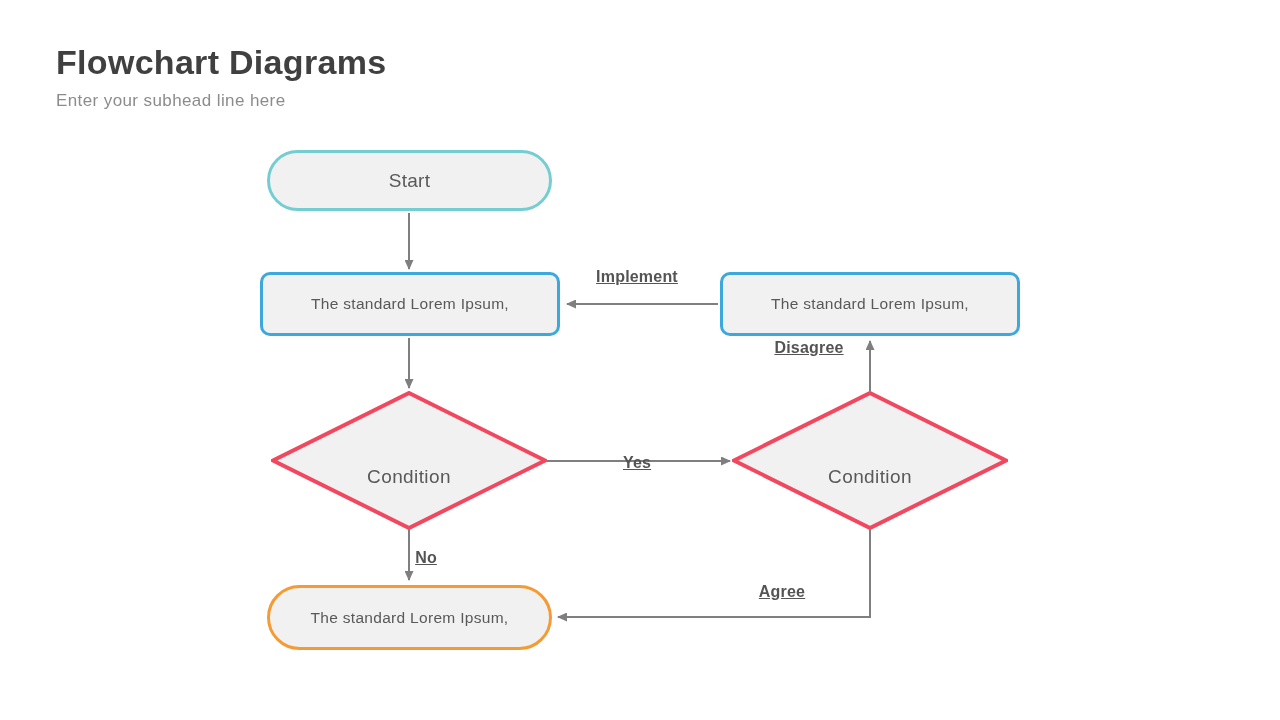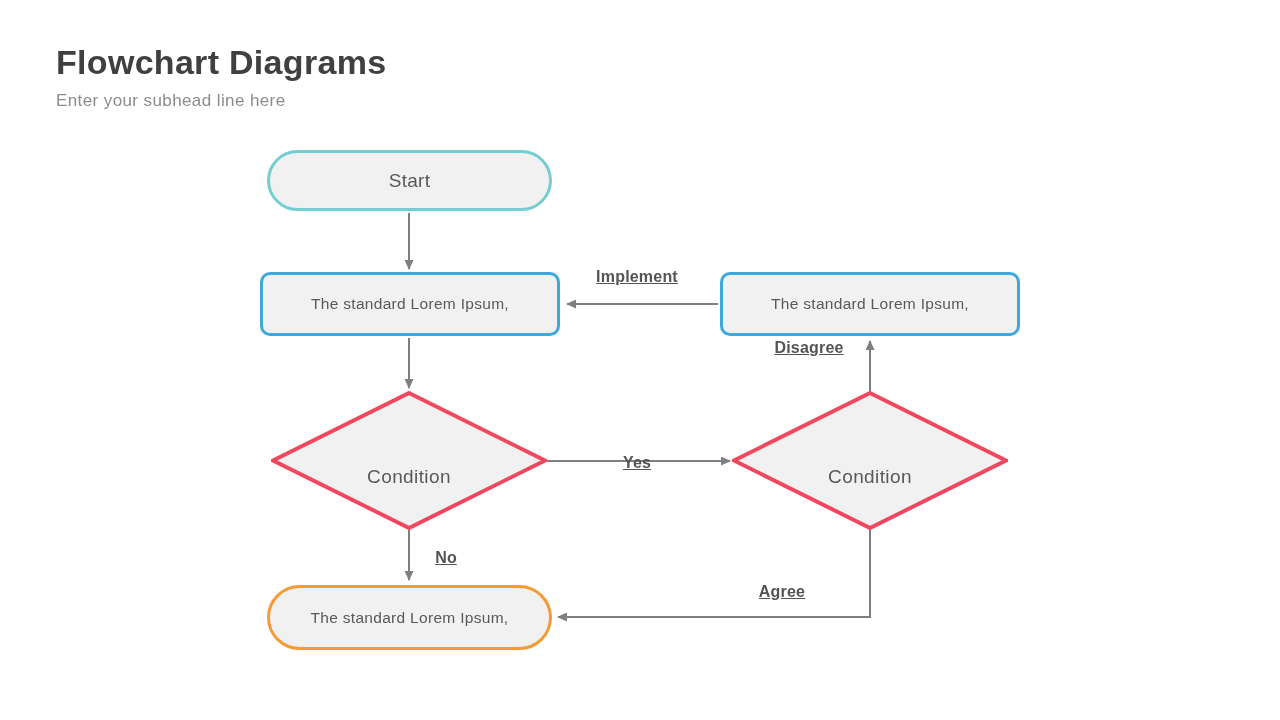--- a/index.html
+++ b/index.html
@@ -102,16 +102,16 @@
     <div class="diamond-label">Condition</div>
   </div>
 
   <div class="node pill node-terminal">
     <span>The standard Lorem Ipsum,</span>
   </div>
 
   <div class="edge-label" style="left:637px; top:277px;">Implement</div>
   <div class="edge-label" style="left:637px; top:435px;margin-top:28px;">Yes</div>
   <div class="edge-label" style="left:809px; top:348px;">Disagree</div>
-  <div class="edge-label" style="left:446px; top:558px;">No</div>
+  <div class="edge-label" style="left:426px; top:558px;">No</div>
   <div class="edge-label" style="left:782px; top:592px;">Agree</div>
 
 </div>
 
 </body></html>

